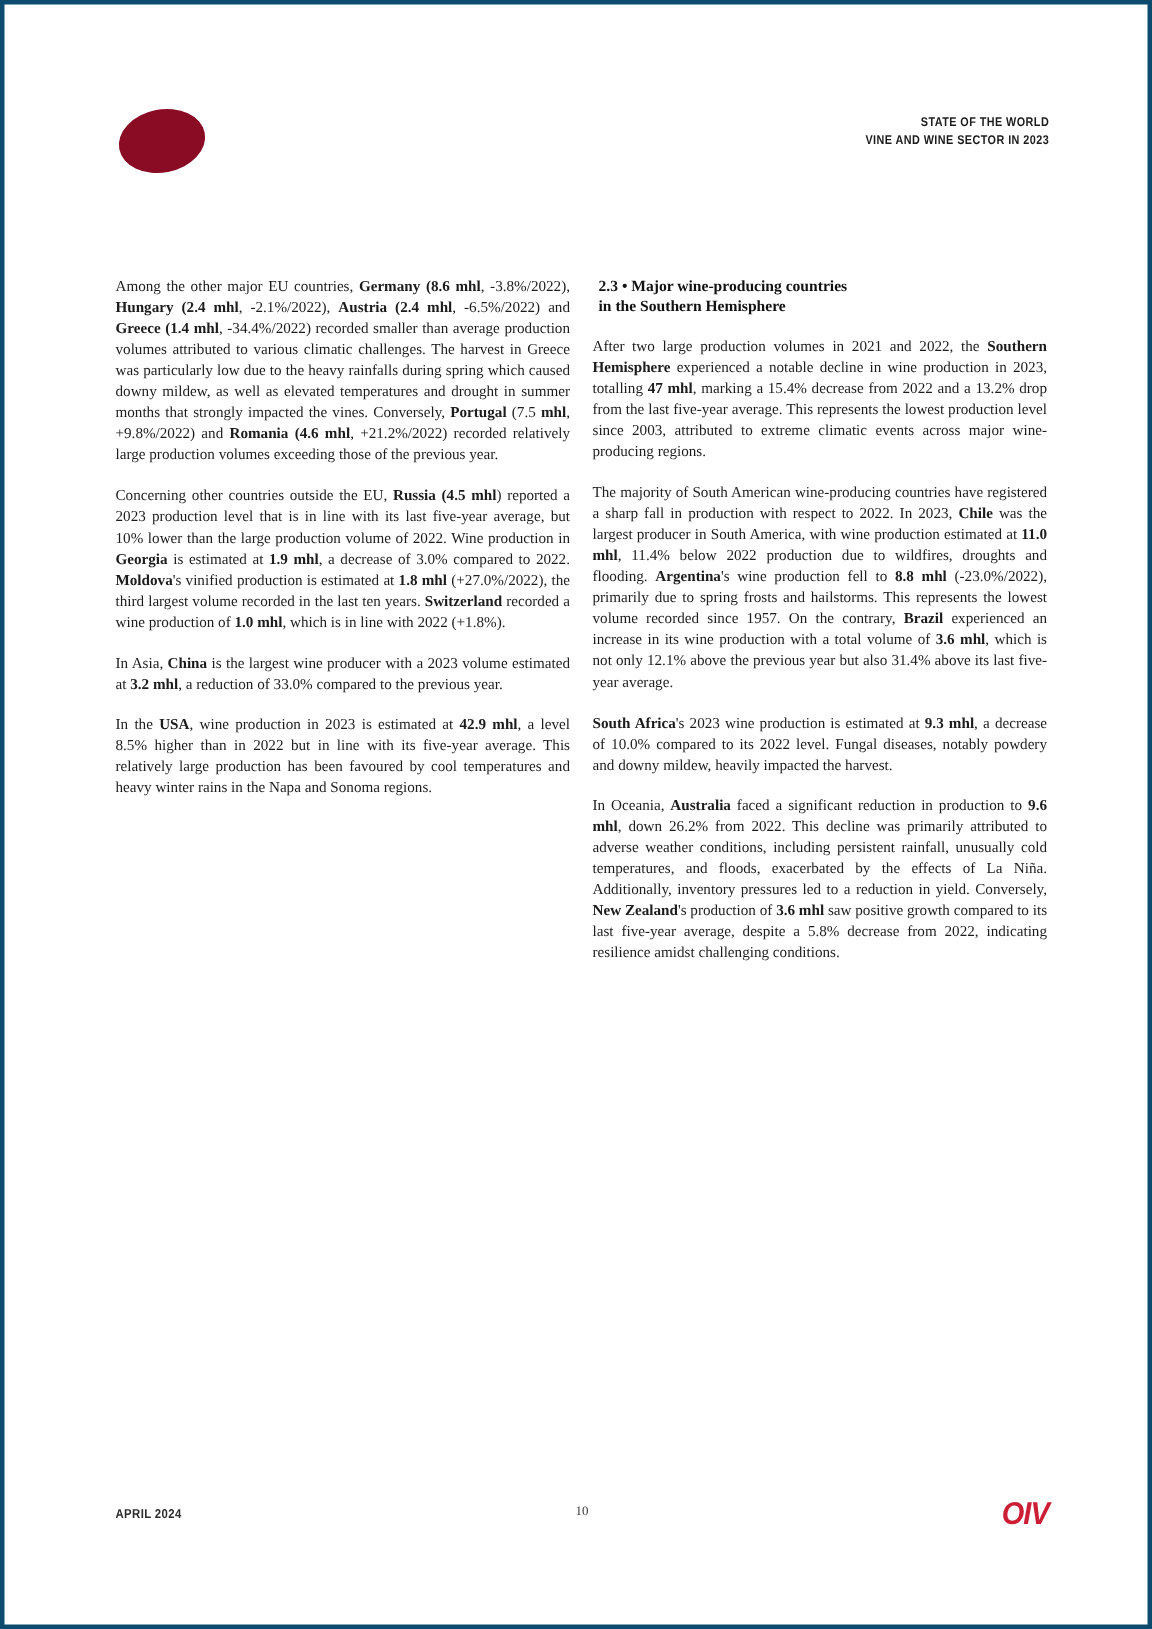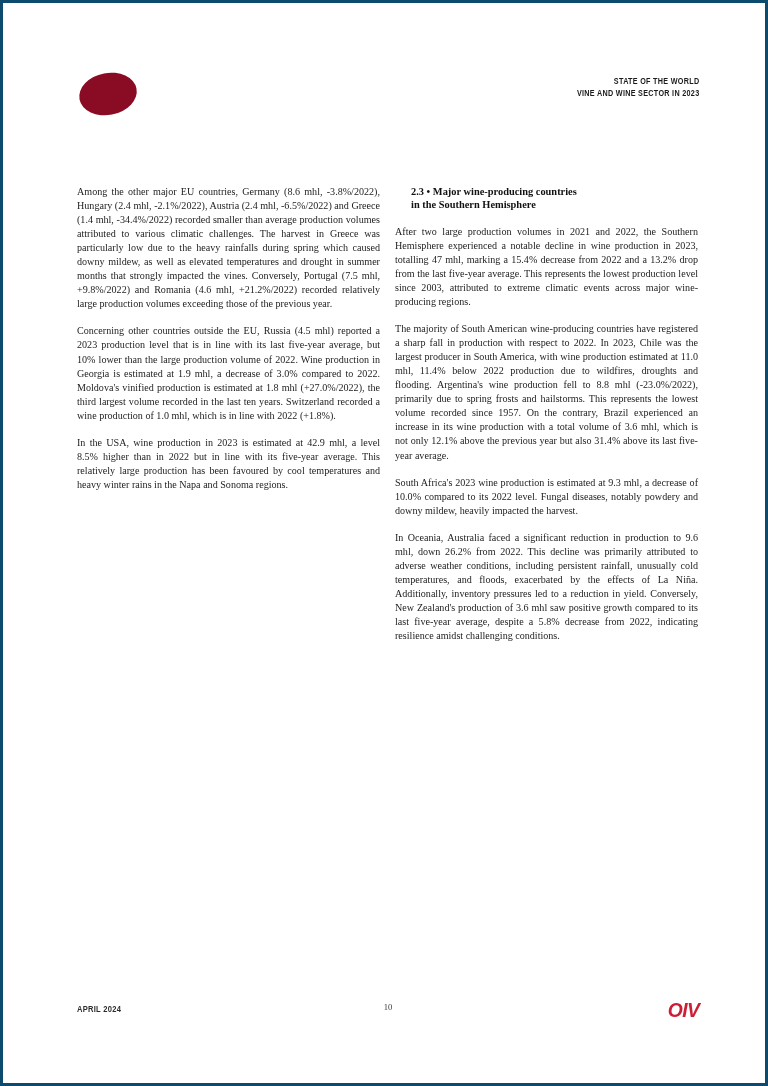--- a/index.html
+++ b/index.html
@@ -70,24 +70,24 @@
   .col p {
     margin: 0 0 13px 0;
     font-size: 10.1px;
     line-height: 14.05px;
     text-align: justify;
     text-justify: inter-word;
     color: #1c1c1c;
     hyphens: none;
   }
   .col p:last-child { margin-bottom: 0; }
-  .col p b, .col p strong { font-weight: normal; }
+  .col p b, .col p strong { font-weight: bold; }
 
   .section-heading {
-    margin: 0 0 13px 16px;
+    margin: 0 0 13px 4px;
     font-size: 10.4px;
     line-height: 13.4px;
     font-weight: bold;
     color: #111111;
     text-align: left;
   }
 
   
   .page-footer {
     position: absolute;
@@ -145,20 +145,21 @@
       <div>STATE OF THE WORLD</div>
       <div>VINE AND WINE SECTOR IN 2023</div>
     </div>
   </div>
 
   <div class="columns">
 
     <div class="col">
       <p>Among the other major EU countries, <b>Germany</b> <b>(8.6 mhl</b>, -3.8%/2022), <b>Hungary (2.4 mhl</b>, -2.1%/2022), <b>Austria (2.4 mhl</b>, -6.5%/2022) and <b>Greece (1.4 mhl</b>, -34.4%/2022) recorded smaller than average production volumes attributed to various climatic challenges. The harvest in Greece was particularly low due to the heavy rainfalls during spring which caused downy mildew, as well as elevated temperatures and drought in summer months that strongly impacted the vines. Conversely, <b>Portugal</b> (7.5 <b>mhl</b>, +9.8%/2022) and <b>Romania (4.6 mhl</b>, +21.2%/2022) recorded relatively large production volumes exceeding those of the previous year.</p>
       <p>Concerning other countries outside the EU, <b>Russia (4.5 mhl</b>) reported a 2023 production level that is in line with its last five-year average, but 10% lower than the large production volume of 2022. Wine production in <b>Georgia</b> is estimated at <b>1.9 mhl</b>, a decrease of 3.0% compared to 2022. <b>Moldova</b>'s vinified production is estimated at <b>1.8 mhl</b> (+27.0%/2022), the third largest volume recorded in the last ten years. <b>Switzerland</b> recorded a wine production of <b>1.0 mhl</b>, which is in line with 2022 (+1.8%).</p>
+      <p>In Asia, <b>China</b> is the largest wine producer with a 2023 volume estimated at <b>3.2 mhl</b>, a reduction of 33.0% compared to the previous year.</p>
       <p>In the <b>USA</b>, wine production in 2023 is estimated at <b>42.9 mhl</b>, a level 8.5% higher than in 2022 but in line with its five-year average. This relatively large production has been favoured by cool temperatures and heavy winter rains in the Napa and Sonoma regions.</p>
     </div>
 
     <div class="col">
       <div class="section-heading">
         <span>2.3 • Major wine-producing countries</span><br>
         <span>in the Southern Hemisphere</span>
       </div>
       <p>After two large production volumes in 2021 and 2022, the <b>Southern Hemisphere</b> experienced a notable decline in wine production in 2023, totalling <b>47 mhl</b>, marking a 15.4% decrease from 2022 and a 13.2% drop from the last five-year average. This represents the lowest production level since 2003, attributed to extreme climatic events across major wine-producing regions.</p>
       <p>The majority of South American wine-producing countries have registered a sharp fall in production with respect to 2022. In 2023, <b>Chile</b> was the largest producer in South America, with wine production estimated at <b>11.0 mhl</b>, 11.4% below 2022 production due to wildfires, droughts and flooding. <b>Argentina</b>'s wine production fell to <b>8.8 mhl</b> (-23.0%/2022), primarily due to spring frosts and hailstorms. This represents the lowest volume recorded since 1957. On the contrary, <b>Brazil</b> experienced an increase in its wine production with a total volume of <b>3.6 mhl</b>, which is not only 12.1% above the previous year but also 31.4% above its last five-year average.</p>

